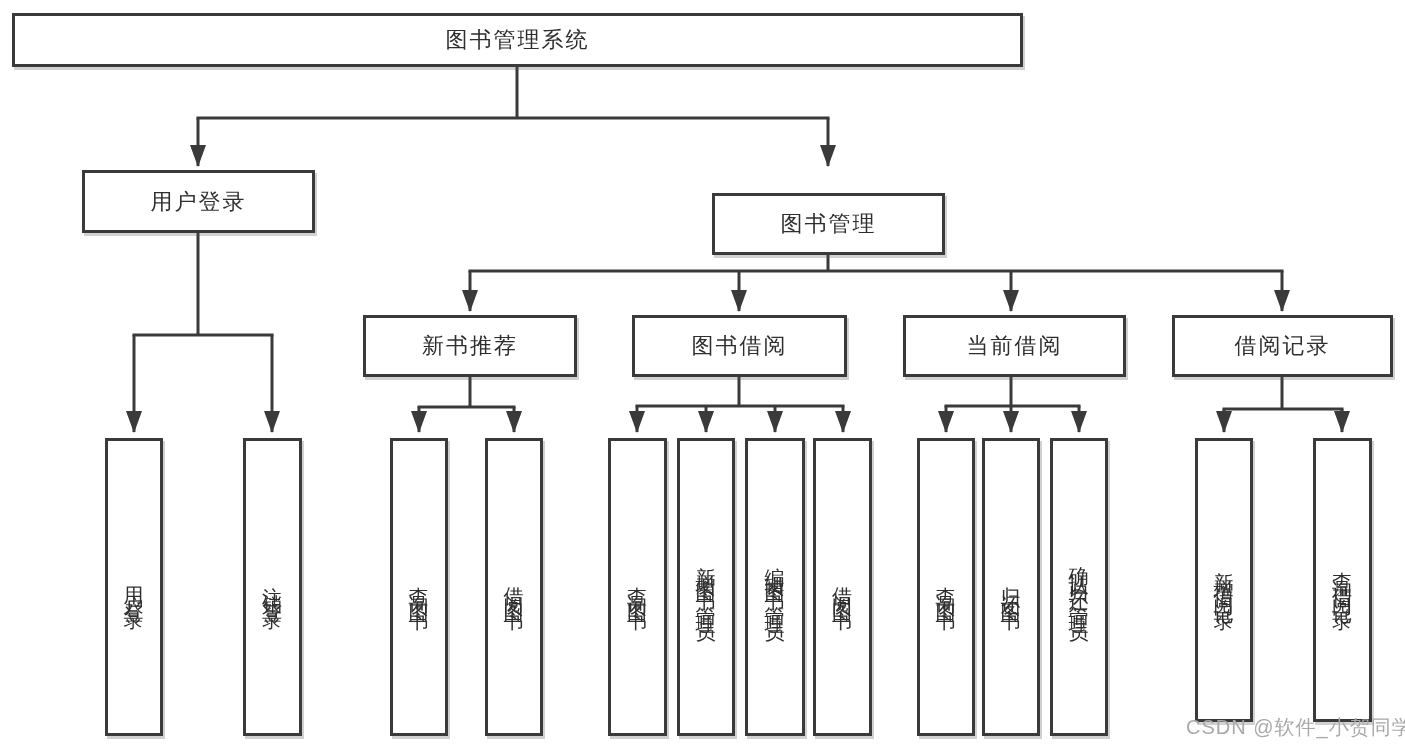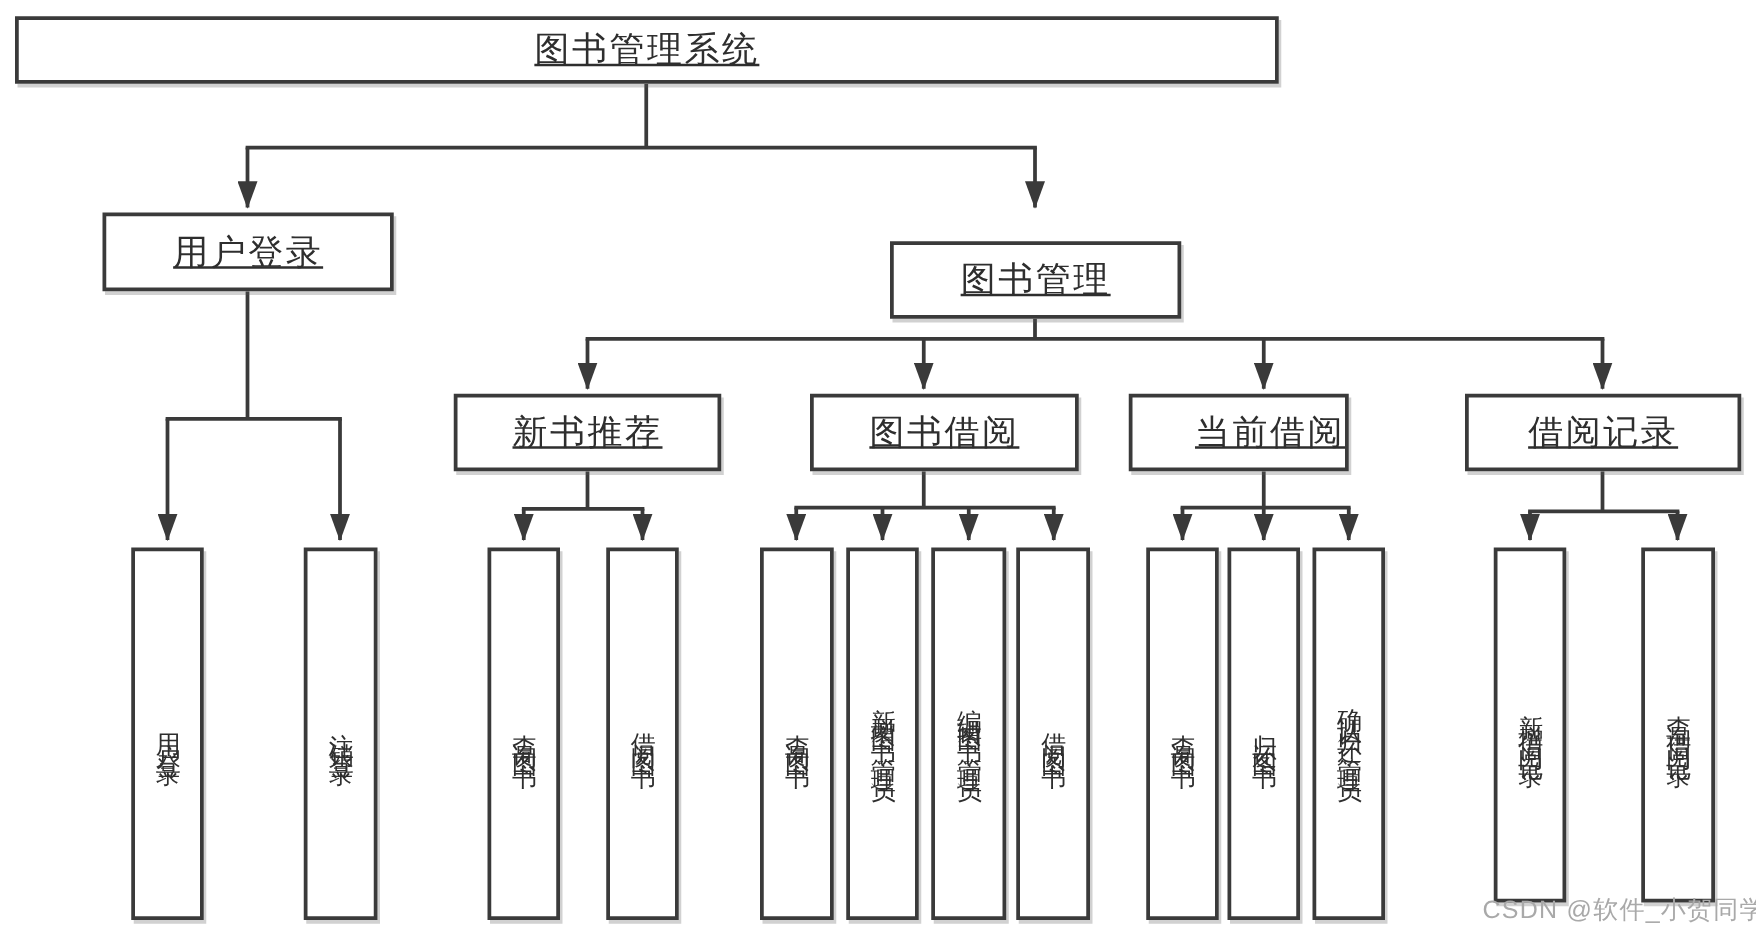--- a/index.html
+++ b/index.html
@@ -15,24 +15,23 @@
     position:absolute;
     background:#ffffff;
     border:3px solid #3a3a3a;
     box-sizing:border-box;
     display:flex;align-items:center;justify-content:center;
     color:#2e2e2e;
     box-shadow:2px 3px 0 rgba(90,90,90,0.28);
     z-index:2;
   }
   .h-label{
-    font-size:28px;
+    font-size:22px;
     letter-spacing:2px;
     white-space:nowrap;
-    text-decoration:underline;
   }
   .v-label{
     writing-mode:vertical-rl;
     text-orientation:mixed;
     font-size:20px;
     letter-spacing:8px;
     line-height:1;
     white-space:nowrap;
   }
   .watermark{
@@ -100,24 +99,24 @@
   <div class="box" style="left:82px;top:170px;width:233px;height:63px;">
     <span class="h-label">用户登录</span>
   </div>
   <div class="box" style="left:712px;top:170px;width:233px;height:62px;margin-top:23px;">
     <span class="h-label">图书管理</span>
   </div>
 
   <div class="box" style="left:363px;top:315px;width:214px;height:62px;">
     <span class="h-label">新书推荐</span>
   </div>
-  <div class="box" style="left:632px;top:315px;width:215px;height:62px;margin-left:16px;">
+  <div class="box" style="left:632px;top:315px;width:215px;height:62px;">
     <span class="h-label">图书借阅</span>
   </div>
-  <div class="box" style="left:903px;top:315px;width:176px;height:62px;justify-content:flex-end;">
+  <div class="box" style="left:903px;top:315px;width:223px;height:62px;">
     <span class="h-label">当前借阅</span>
   </div>
   <div class="box" style="left:1172px;top:315px;width:221px;height:62px;">
     <span class="h-label">借阅记录</span>
   </div>
 
   <div class="box" style="left:105px;top:438px;width:58px;height:298px;">
     <span class="v-label">用户登录</span>
   </div>
   <div class="box" style="left:243px;top:438px;width:59px;height:298px;">

